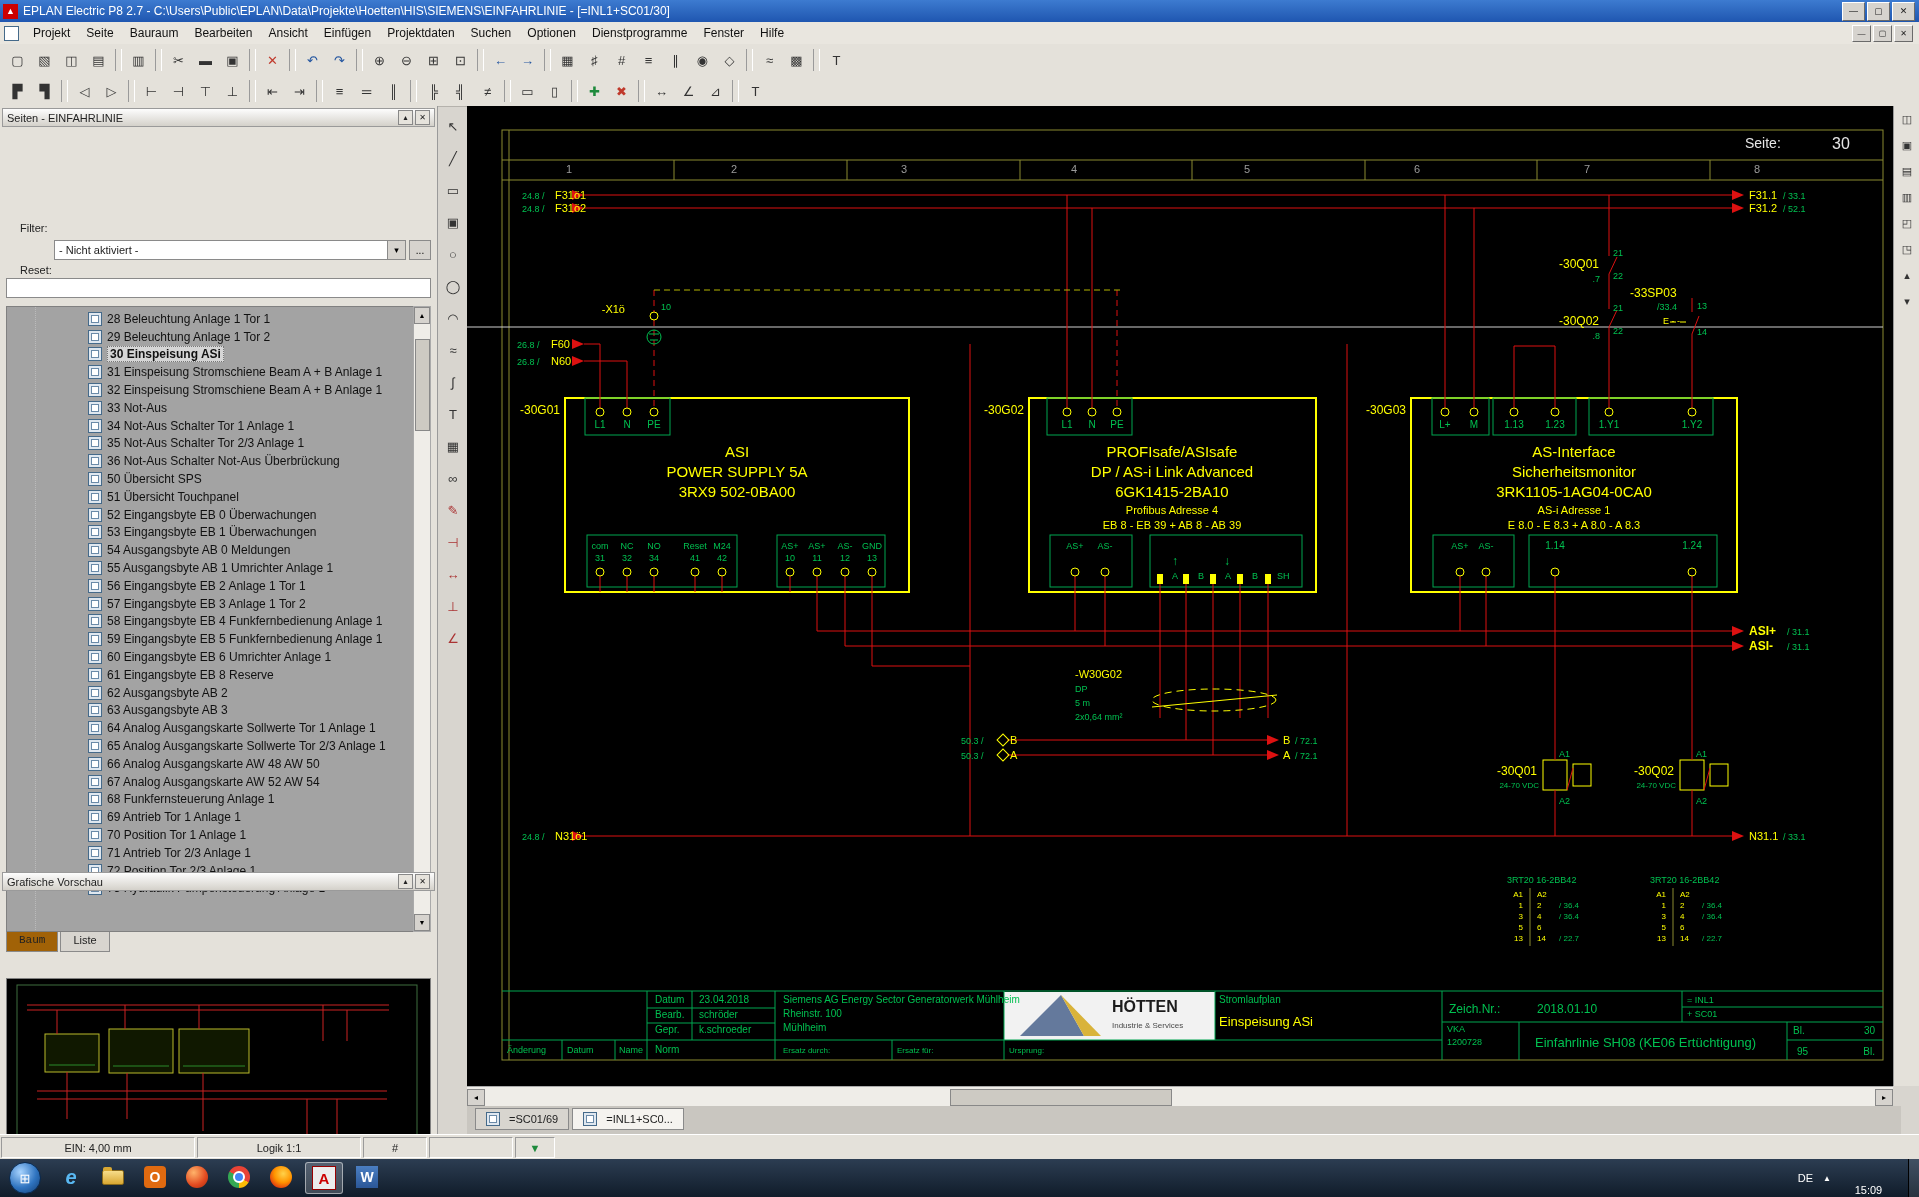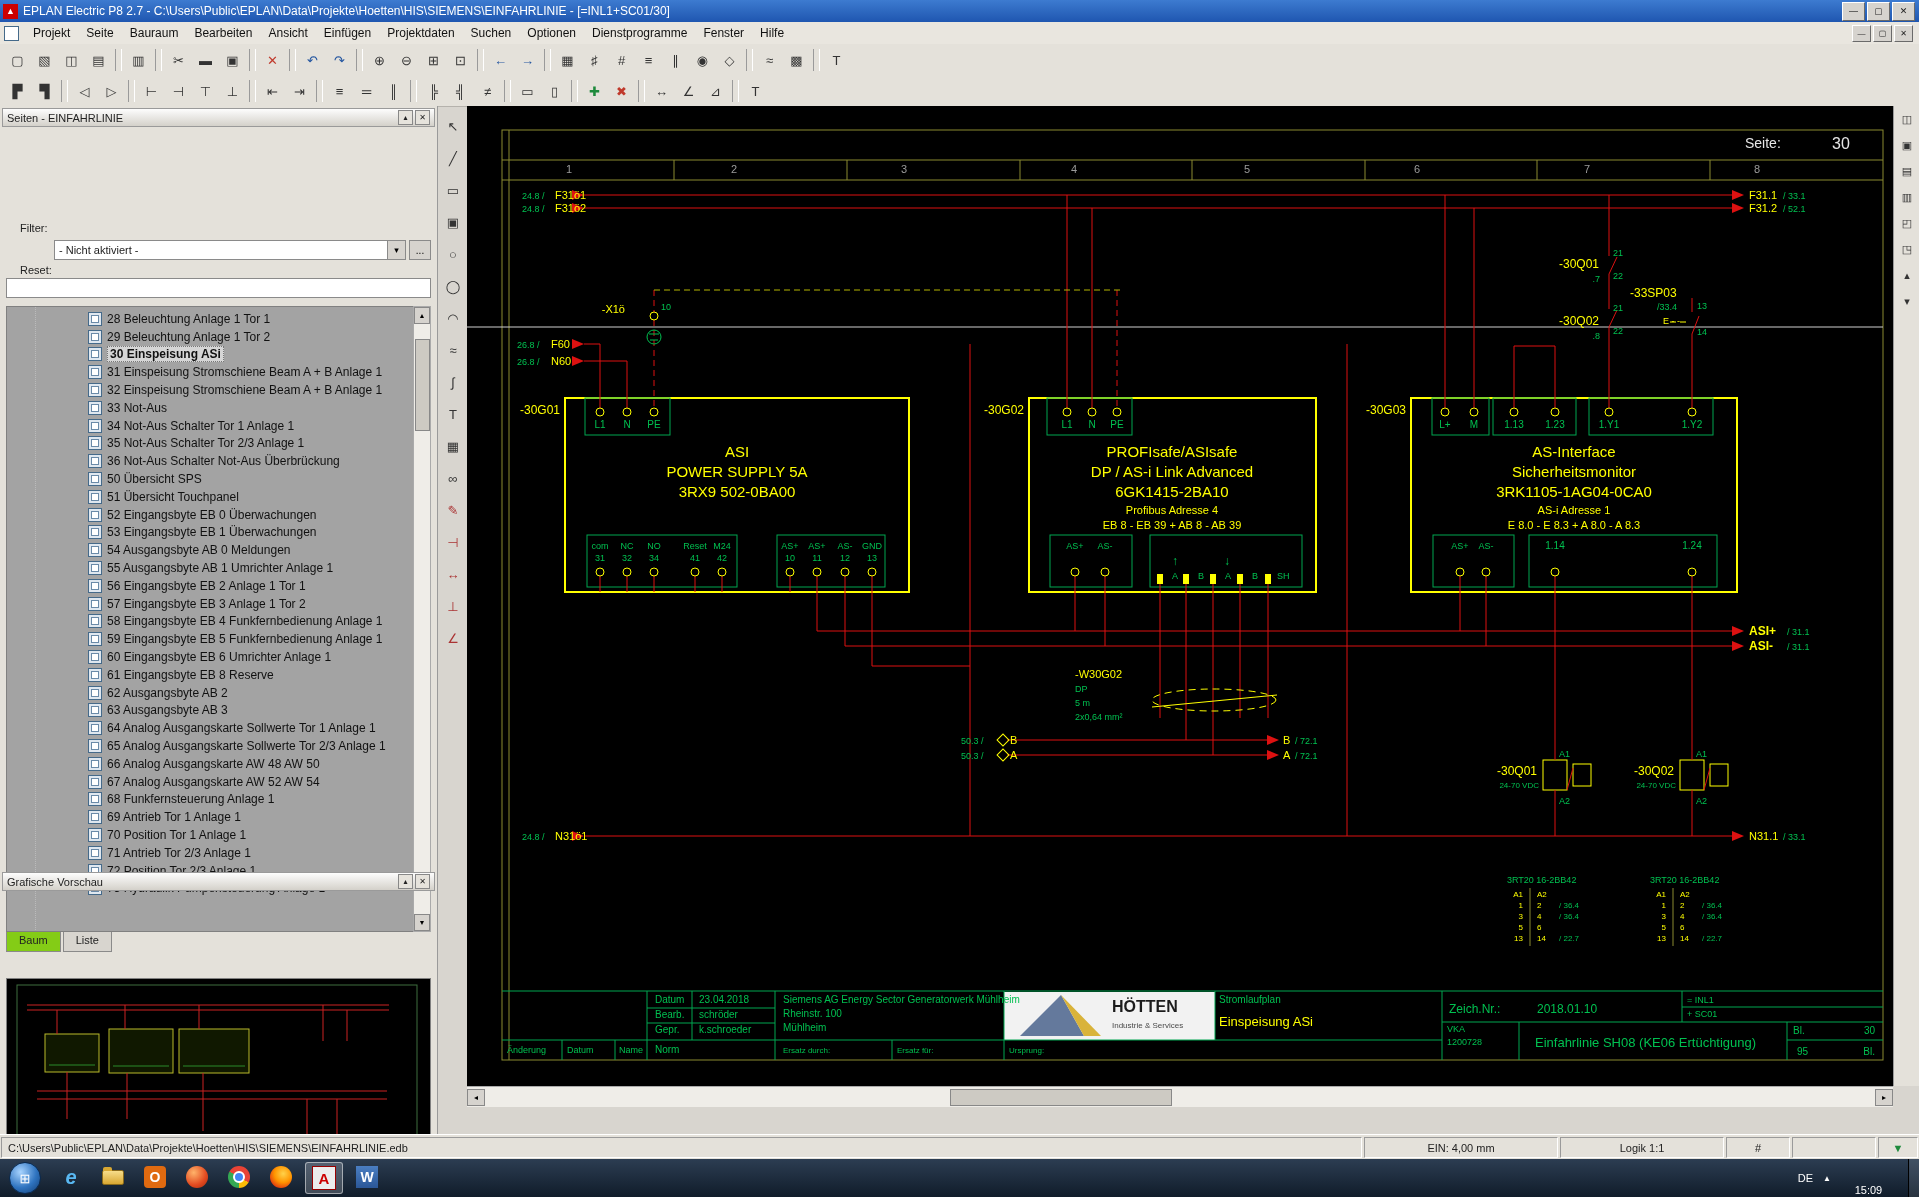--- a/index.html
+++ b/index.html
@@ -36,21 +36,21 @@
   .tree-inner{padding:3px 0 0 52px;border-left:1px dotted #bbb;margin-left:28px;height:100%;}
   .tree-item{height:17.8px;display:flex;align-items:center;font-size:12px;color:#111;white-space:nowrap;}
   .page-ico{width:12px;height:12px;border:1px solid #456a8a;background:#dfe7ef;margin-right:5px;flex:0 0 auto;position:relative;}
   .page-ico::after{content:"";position:absolute;left:2px;top:2px;width:6px;height:6px;border:1px solid #6a8aa8;background:#fff;}
   .tree-item.selected .tree-label{font-weight:bold;background:#d6d6d6;border:1px dotted #777;padding:0 2px;}
   .tree-scroll{position:absolute;right:6px;top:200px;width:16px;height:624px;background:#efede8;border:1px solid #aaa;}
   .scr-btn{position:absolute;left:0;width:14px;height:15px;background:#d6d3ce;border:1px solid #888;font-size:7px;display:flex;align-items:center;justify-content:center;}
   .scr-thumb{position:absolute;left:1px;width:13px;background:#cdcac3;border:1px solid #888;}
   .side-tabs{position:absolute;left:6px;top:826px;height:20px;display:flex;}
   .side-tab{padding:2px 12px;font-size:11px;border:1px solid #8a8a8a;border-top:none;background:#d8d5cf;margin-right:2px;color:#222;}
-  .side-tab.active{background:#84cc16;}
+  .side-tab.active{background:#a16207;font-family:Liberation Mono, monospace;}
   .preview{position:absolute;left:6px;right:6px;top:872px;height:250px;background:#000;border:1px solid #808080;}
   
   .palette{position:absolute;left:438px;top:110px;width:30px;display:flex;flex-direction:column;align-items:center;}
   .palette .tb-icon{width:24px;height:24px;margin:3px 0;font-size:13px;}
   
   .canvas{position:absolute;left:467px;top:106px;width:1426px;height:980px;background:#000;}
   .right-strip{position:absolute;left:1893px;top:106px;width:26px;height:980px;background:#e4e1da;border-left:1px solid #9a9a9a;display:flex;flex-direction:column;align-items:center;}
   .right-strip .tb-icon{width:20px;height:20px;margin:2px 0;font-size:11px;}
   .hscroll{position:absolute;left:467px;top:1086px;width:1426px;height:20px;background:#efede8;border-top:1px solid #aaa;}
   .hs-thumb{position:absolute;left:483px;top:2px;width:220px;height:15px;background:#cdcac3;border:1px solid #888;}
@@ -789,23 +789,32 @@
       <span class="tb-icon">▴</span>
       <span class="tb-icon">▾</span>
     </div>
 
   <div class="hscroll">
     <span class="hs-btn" style="left:0">◂</span>
     <span class="hs-thumb"></span>
     <span class="hs-btn" style="right:0">▸</span>
   </div>
 
+  <div class="page-tabs">
+      <span class="ptab">
+    <span class="page-ico"></span>
+    <span>=SC01/69</span>
+  </span>
+      <span class="ptab active">
+    <span class="page-ico"></span>
+    <span>=INL1+SC0...</span>
+  </span>
+    </div>
 
   <div class="statusbar">
-    <span class="seg path">C:\Users\Public\EPLAN\Data\Projekte\Hoetten\HIS\SIEMENS\EINFAHRLINIE.edb</span>
     <span class="seg c" style="width:180px">EIN: 4,00 mm</span>
     <span class="seg c" style="width:150px">Logik 1:1</span>
     <span class="seg c" style="width:50px">#</span>
     <span class="seg c" style="width:70px"></span>
     <span class="seg c" style="width:26px;color:#1e8a3c">▼</span>
   </div>
 
   <div class="taskbar">
     <span class="start-orb">⊞</span>
     <span style="display:flex">

